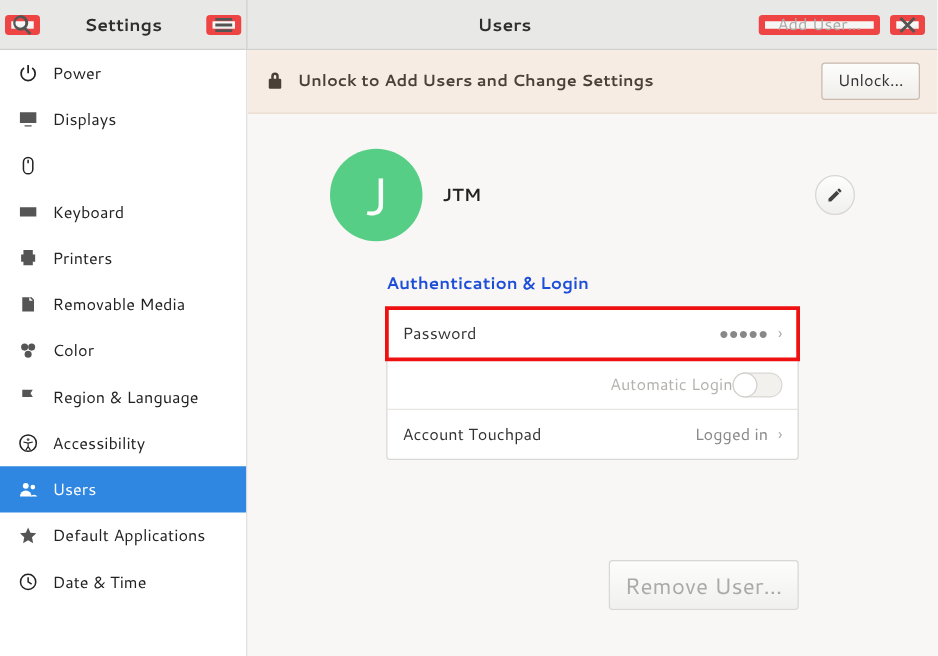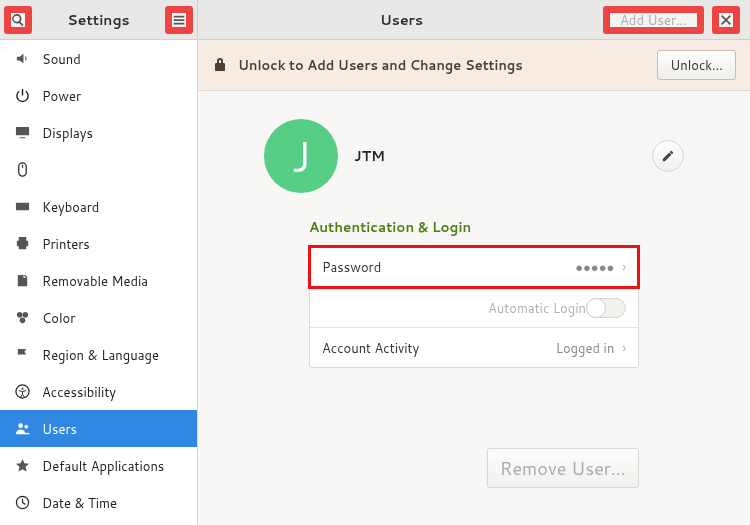--- a/index.html
+++ b/index.html
@@ -1,20 +1,20 @@
 <!DOCTYPE html>
 <html><head>
 <meta charset="utf-8">
 <style>
   * { box-sizing: border-box; margin: 0; padding: 0; font-family: Cantarell, "Segoe UI", sans-serif; }
   body { width: 750px; height: 525px; background: #fff; overflow: hidden; }
   .hdr { display:flex; height:40px; background:#e8e8e7; border-bottom:1px solid #d0d0cf; }
   .hdr-left { width:198px; display:flex; align-items:center; border-right:1px solid #d0d0cf; }
   .hdr-right { flex:1; display:flex; align-items:center; padding:0 6px; }
-  .hbtn { border:7px solid #ef4444; background:linear-gradient(#fcfcfc,#efefee); border-radius:3px; height:28px; min-width:28px; display:flex; align-items:center; justify-content:center; font-size:13px; color:#333; padding:0 10px; margin:0 4px; cursor:pointer; }
+  .hbtn { border:5px solid #ef4444; background:linear-gradient(#fcfcfc,#efefee); border-radius:3px; height:16px; min-width:28px; display:flex; align-items:center; justify-content:center; font-size:13px; color:#333; padding:0 10px; margin:0 4px; cursor:pointer; }
   .hbtn.disabled { color:#aaa; background:#f5f5f4; cursor:default; }
   .hbtn.icon { padding:0; width:28px; }
   .hdr-title { font-weight:700; font-size:14px; color:#2e2e2e; }
   .hdr-left .hdr-title { flex:1; text-align:center; }
   .hdr-right .hdr-title { flex:1; text-align:center; }
 
   .body { display:flex; height:calc(100% - 40px); }
   .sidebar { width:198px; border-right:1px solid #d8d8d6; overflow:auto; }
   .s-item { display:flex; align-items:center; gap:12px; padding:0 14px; height:37px; font-size:13px; color:#222; cursor:pointer; }
   .s-item .label { flex:1; white-space:nowrap; overflow:hidden; text-overflow:ellipsis; }
@@ -29,21 +29,21 @@
   .banner .btxt { flex:1; font-size:12.5px; color:#4a4037; }
   .banner .btxt b { font-size:13px; }
   .banner .ubtn { border:1px solid #c9bbae; background:linear-gradient(#fdfdfc,#f0eeea); border-radius:3px; padding:5px 12px; font-size:13px; color:#333; cursor:pointer; }
 
   .content { padding:28px 40px 18px; }
   .user-row { display:flex; align-items:center; gap:16px; max-width:420px; margin:0 auto 24px; }
   .avatar { width:74px; height:74px; border-radius:50%; background:#57ce86; display:flex; align-items:center; justify-content:center; color:#fafcf9; font-size:42px; font-weight:300; }
   .uname { font-size:14px; font-weight:700; color:#222; }
   .editbtn { width:32px; height:32px; border-radius:50%; border:1px solid #d7d6d3; background:linear-gradient(#fdfdfd,#f0f0ee); display:flex; align-items:center; justify-content:center; cursor:pointer; }
 
-  .section-head { font-size:13.5px; font-weight:700; color:#4d7c0f; margin:0 0 10px; max-width:330px; margin-left:auto; margin-right:auto; }
+  .section-head { font-size:13.5px; font-weight:700; color:#1d4ed8; margin:0 0 10px; max-width:330px; margin-left:auto; margin-right:auto; }
   .card { border:1px solid #d9d8d5; background:#fff; border-radius:3px; max-width:330px; margin:0 auto; }
   .row { display:flex; align-items:center; padding:0 12px; height:40px; font-size:13px; color:#333; cursor:pointer; }
   .row + .row { border-top:1px solid #e6e5e2; }
   .row .rl { flex:1; }
   .row .rv { color:#888; margin-right:8px; font-size:13px; }
   .row .chev { color:#aaa; }
   .row.dis .rl, .row.dis .rv { color:#b3b2af;text-align:right; }
   .row.hl { outline:3px solid #e11; outline-offset:-1px; position:relative; z-index:2;justify-content:space-between; }
   .toggle { width:40px; height:20px; border-radius:10px; border:1px solid #d9d8d5; background:#f2f1ee; position:relative; }
   .toggle::after { content:""; position:absolute; width:18px; height:18px; border-radius:50%; background:#fff; border:1px solid #d0cfcc; top:-1px; left:-1px; }
@@ -77,28 +77,20 @@
         </svg>
     </div>
   </div>
 </div>
 
 <div class="body">
   <div class="sidebar" id="sidebar">
       <div class="s-item">
         <span class="s-ico">
           <svg viewBox="0 0 16 16">
-            <path d="M2 6h3l4-3v10l-4-3H2z M11 5a4 4 0 010 6"></path>
-          </svg>
-        </span>
-        <span class="label">Sound</span>
-      </div>
-      <div class="s-item">
-        <span class="s-ico">
-          <svg viewBox="0 0 16 16">
             <path d="M8 1v7M4.5 3.5a6 6 0 107 0" fill="none" stroke="currentColor" stroke-width="1.5"></path>
           </svg>
         </span>
         <span class="label">Power</span>
       </div>
       <div class="s-item">
         <span class="s-ico">
           <svg viewBox="0 0 16 16">
             <path d="M1 2h14v9H1zM5 13h6v1H5z"></path>
           </svg>
@@ -222,21 +214,21 @@
         <div class="row hl">
           <span class="rl">Password</span>
           <span class="rv">●●●●●</span>
           <span class="chev">›</span>
         </div>
         <div class="row dis">
           <span class="rl">Automatic Login</span>
           <div class="toggle"></div>
         </div>
         <div class="row">
-          <span class="rl">Account Activity</span>
+          <span class="rl">Account Touchpad</span>
           <span class="rv">Logged in</span>
           <span class="chev">›</span>
         </div>
       </div>
 
       <div class="remove-row">
         <div class="rbtn">Remove User…</div>
       </div>
     </div>
   </div>

